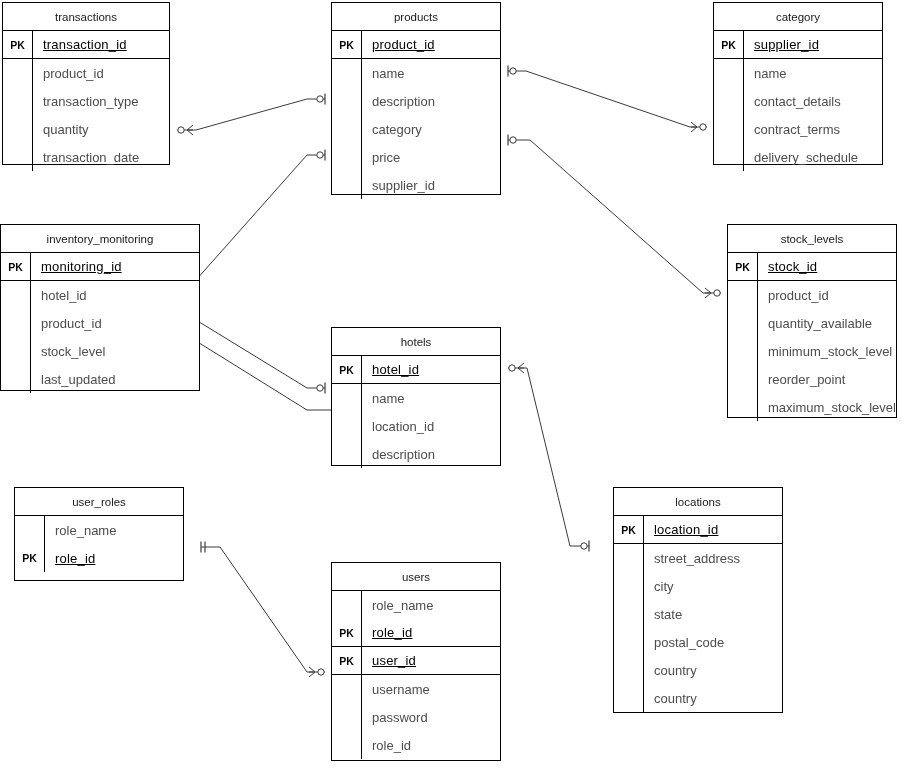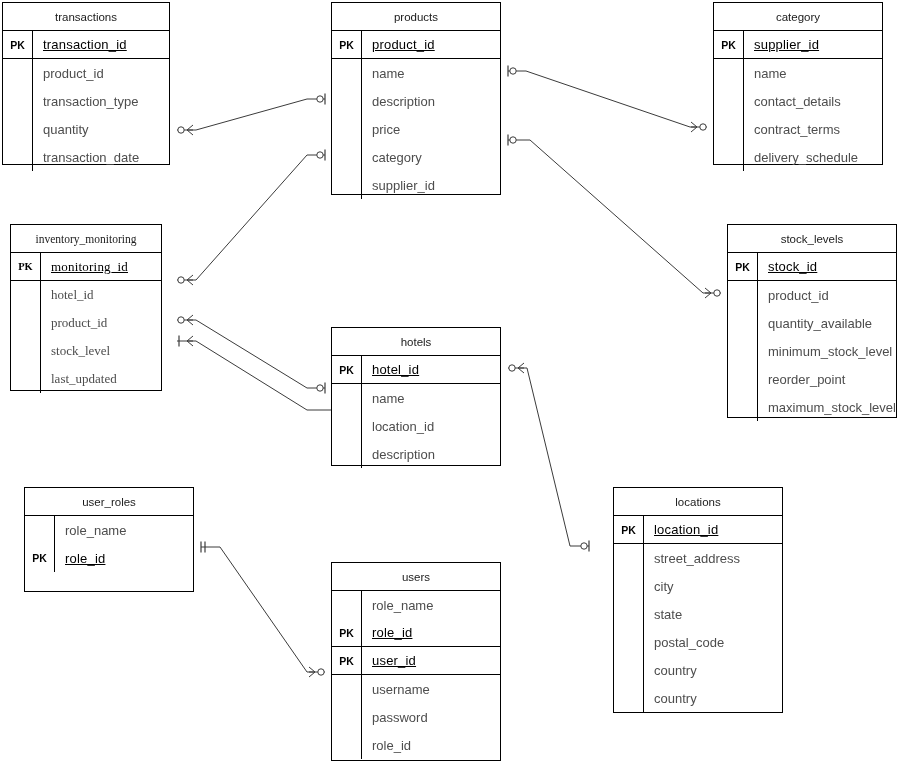--- a/index.html
+++ b/index.html
@@ -167,25 +167,25 @@
         <div class="row">
           <div class="key-cell"></div>
           <div class="name-cell">name</div>
         </div>
         <div class="row">
           <div class="key-cell"></div>
           <div class="name-cell">description</div>
         </div>
         <div class="row">
           <div class="key-cell"></div>
+          <div class="name-cell">category</div>
+        </div>
+        <div class="row">
+          <div class="key-cell"></div>
           <div class="name-cell">price</div>
-        </div>
-        <div class="row">
-          <div class="key-cell"></div>
-          <div class="name-cell">category</div>
         </div>
         <div class="row">
           <div class="key-cell"></div>
           <div class="name-cell">supplier_id</div>
         </div>
       </div>
     </div>
     <div class="entity" style="left: 713px; top: 2px; width: 170px; height: 163px;">
       <div class="ent-title">category</div>
       <div class="rows">
@@ -204,21 +204,21 @@
         <div class="row">
           <div class="key-cell"></div>
           <div class="name-cell">contract_terms</div>
         </div>
         <div class="row">
           <div class="key-cell"></div>
           <div class="name-cell">delivery_schedule</div>
         </div>
       </div>
     </div>
-    <div class="entity" style="left: 10px; top: 224px; width: 152px; height: 167px; font-family: Liberation Serif, serif;">
+    <div class="entity" style="left: 0; top: 224px; width: 200px; height: 167px;">
       <div class="ent-title">inventory_monitoring</div>
       <div class="rows">
         <div class="row sep-bottom">
           <div class="key-cell">PK</div>
           <div class="name-cell pk">monitoring_id</div>
         </div>
         <div class="row">
           <div class="key-cell"></div>
           <div class="name-cell">hotel_id</div>
         </div>
@@ -279,21 +279,21 @@
         <div class="row">
           <div class="key-cell"></div>
           <div class="name-cell">location_id</div>
         </div>
         <div class="row">
           <div class="key-cell"></div>
           <div class="name-cell">description</div>
         </div>
       </div>
     </div>
-    <div class="entity" style="left: 24px; top: 487px; width: 170px; height: 105px;">
+    <div class="entity" style="left: 14px; top: 487px; width: 170px; height: 94px;">
       <div class="ent-title">user_roles</div>
       <div class="rows">
         <div class="row">
           <div class="key-cell"></div>
           <div class="name-cell">role_name</div>
         </div>
         <div class="row">
           <div class="key-cell">PK</div>
           <div class="name-cell pk">role_id</div>
         </div>

